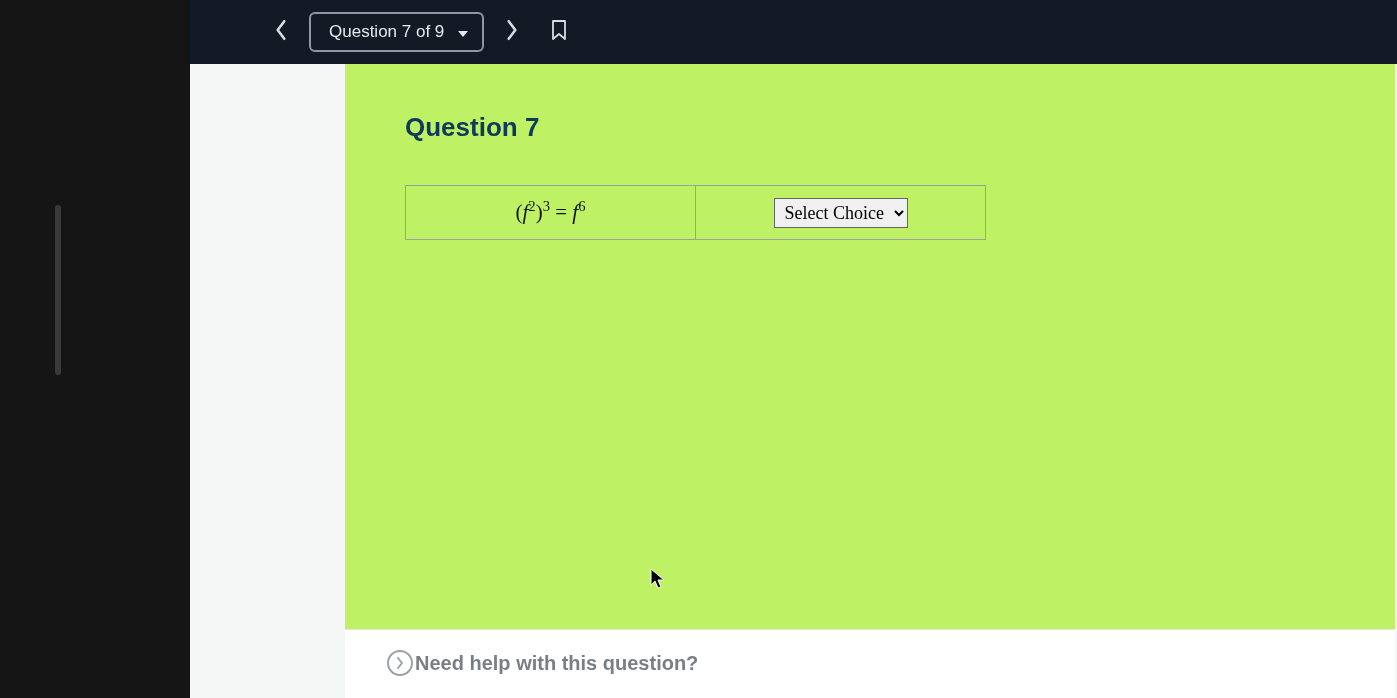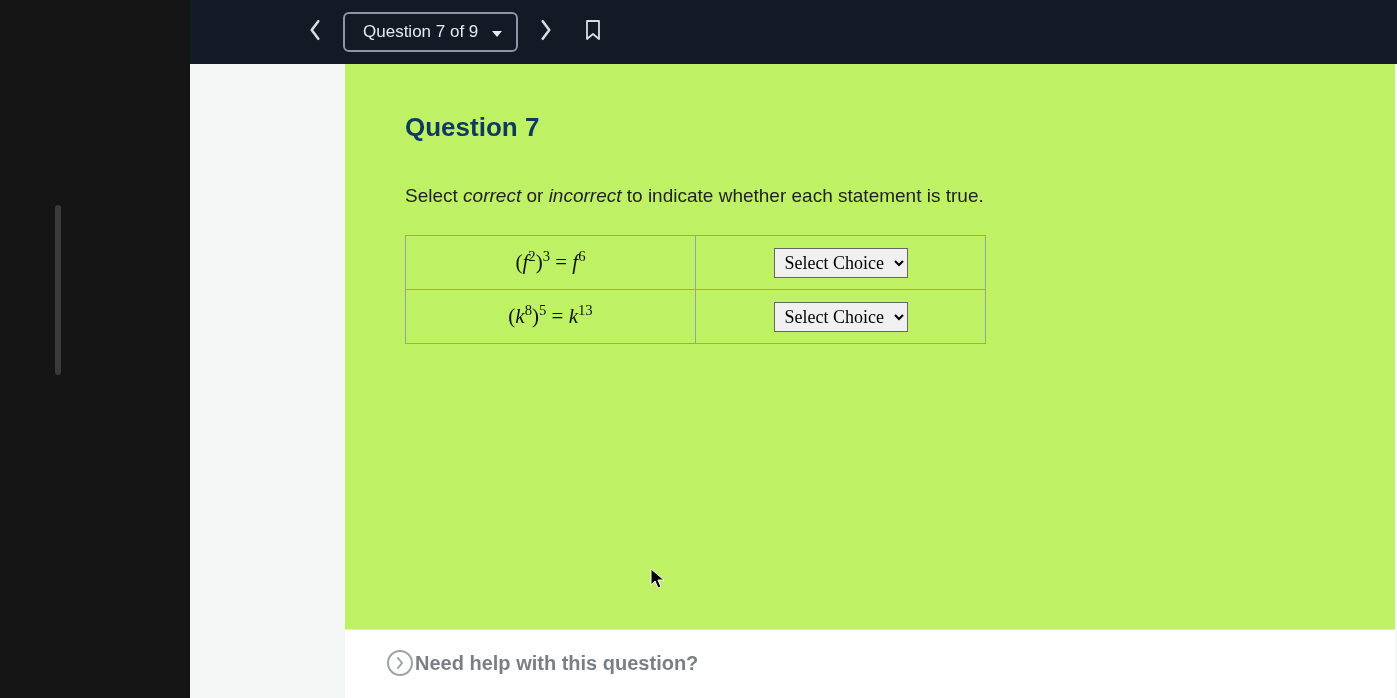--- a/index.html
+++ b/index.html
@@ -28,21 +28,21 @@
       background: #3a3a3a;
       border-radius: 3px;
     }
     .topbar {
       position: absolute;
       left: 190px; top: 0; right: 0;
       height: 64px;
       background: #141926;
       display: flex;
       align-items: center;
-      padding-left: 111px;
+      padding-left: 77px;
       gap: 14px;
     }
     .nav-chevron {
       color: #d9dde3;
       display: flex;
       align-items: center;
       justify-content: center;
       width: 28px; height: 40px;
       cursor: pointer;
     }
@@ -209,32 +209,25 @@
           </svg>
       </span>
     </div>
   </div>
 
   <div class="content-area">
     <div class="question-card">
 
       <h1 class="question-title">Question 7</h1>
 
-      <p class="instruction">
-        <span>Select </span><span class="i1">correct</span><span> or </span><span class="i1">incorrect</span><span> to indicate whether each statement is true.</span>
-      </p>
 
       <table class="statements-table">
         <tbody id="table-body">
             <tr>
               <td class="eq-cell"><span class="eq-wrap">(<i>f</i><sup>2</sup>)<sup>3</sup> = <i>f</i><sup>6</sup></span></td>
-              <td class="sel-cell"><select class="choice-select"><option>Select Choice</option></select></td>
-            </tr>
-            <tr>
-              <td class="eq-cell"><span class="eq-wrap">(<i>k</i><sup>8</sup>)<sup>5</sup> = <i>k</i><sup>13</sup></span></td>
               <td class="sel-cell"><select class="choice-select"><option>Select Choice</option></select></td>
             </tr>
           </tbody>
       </table>
 
       <div class="help-bar">
         <span class="help-icon">
           <svg viewBox="0 0 8 12" fill="none" stroke="currentColor" stroke-width="2" stroke-linecap="round" stroke-linejoin="round">
               <polyline points="2,1 6,6 2,11"></polyline>
             </svg>

